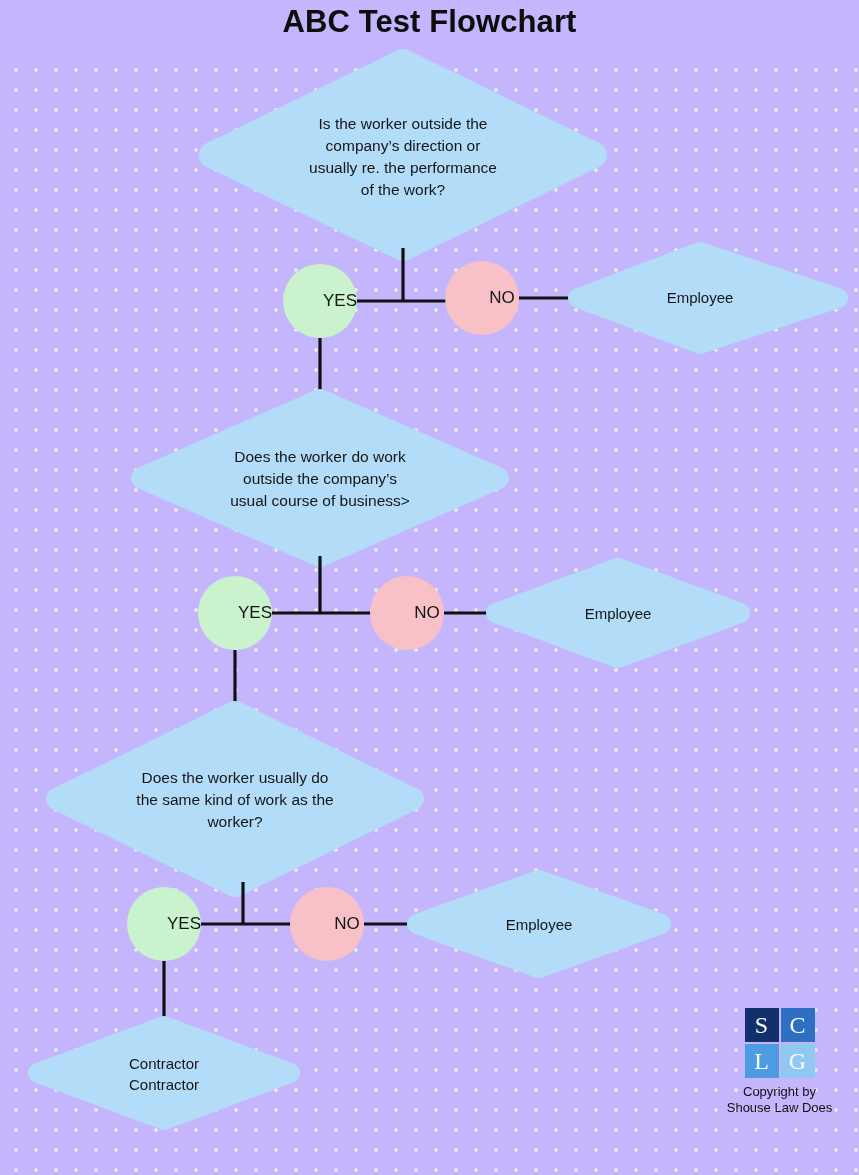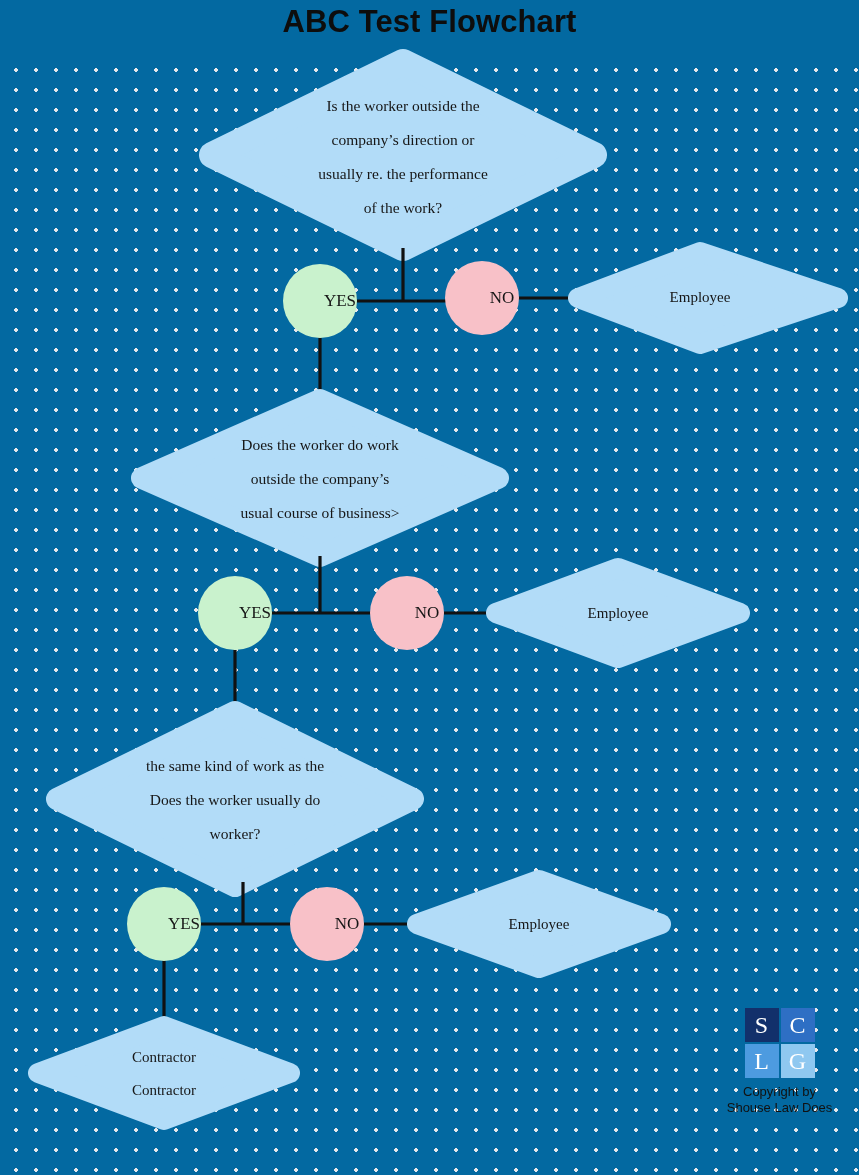--- a/index.html
+++ b/index.html
@@ -9,21 +9,21 @@
   }
   body {
     font-family: "Liberation Sans", sans-serif;
     -webkit-font-smoothing: antialiased;
   }
   #page {
     position: relative;
     width: 859px;
     height: 1175px;
     overflow: hidden;
-    background: #0369a1;
+    background: #c4b5fd;
   }
   
   #dot-grid {
     position: absolute;
     left: 0;
     top: 58px;
     width: 859px;
     height: 1117px;
     background-image: radial-gradient(#e6e7eb 1.6px, transparent 1.7px);
     background-size: 20px 20px;
@@ -49,24 +49,23 @@
     height: 1175px;
   }
   
   .node-text {
     position: absolute;
     display: flex;
     align-items: center;
     justify-content: center;
     text-align: center;
     color: #161616;
-    font-family: Liberation Serif, serif;
+    font-family: Liberation Sans, sans-serif;
     line-height: 1.42;
     pointer-events: none;
-    gap: 12px;
   }
   .diamond-text { font-size: 15.5px; }
   .circle-text  { font-size: 17px; padding-left: 20px; }
   .result-text  { font-size: 15px; }
 
   
   #logo-block {
     position: absolute;
     left: 700px;
     top: 1008px;
@@ -163,22 +162,22 @@
   <div class="node-text diamond-text" style="left:196px; top:445px; width:248px; height:68px; flex-direction:column;justify-content:center;">
     <span>Does the worker do work</span>
     <span>outside the company’s</span>
     <span>usual course of business&gt;</span>
   </div>
   <div class="node-text circle-text" style="left:198px; top:600px; width:74px; height:26px;">YES</div>
   <div class="node-text circle-text" style="left:370px; top:600px; width:74px; height:26px;">NO</div>
   <div class="node-text result-text" style="left:538px; top:602px; width:160px; height:24px;">Employee</div>
 
   <div class="node-text diamond-text" style="left:107px; top:766px; width:256px; height:68px; flex-direction:column;">
+    <span>Does the worker usually do</span>
     <span>the same kind of work as the</span>
-    <span>Does the worker usually do</span>
     <span>worker?</span>
   </div>
   <div class="node-text circle-text" style="left:127px; top:911px; width:74px; height:26px;">YES</div>
   <div class="node-text circle-text" style="left:290px; top:911px; width:74px; height:26px;">NO</div>
   <div class="node-text result-text" style="left:459px; top:913px; width:160px; height:24px;">Employee</div>
 
   <div class="node-text result-text" style="left:84px; top:1050px; width:160px; height:48px; flex-direction:column;">
     <span>Contractor</span>
     <span>Contractor</span>
   </div>

